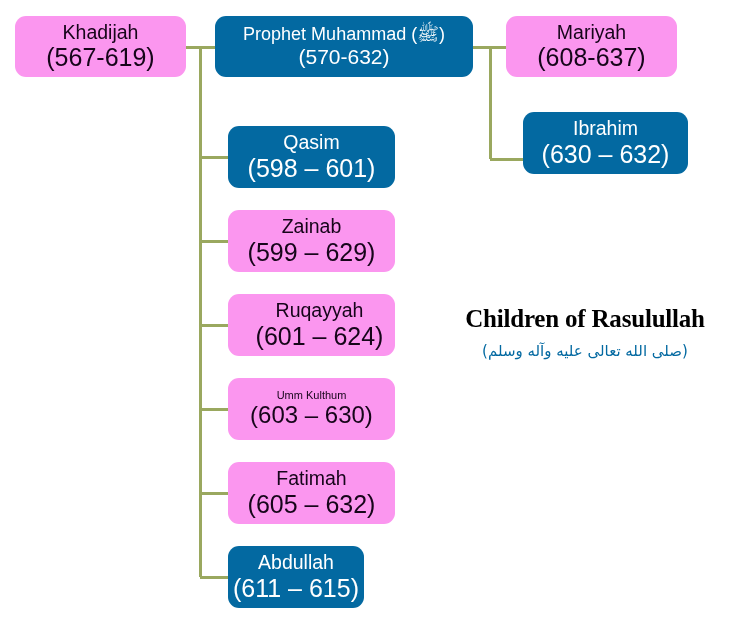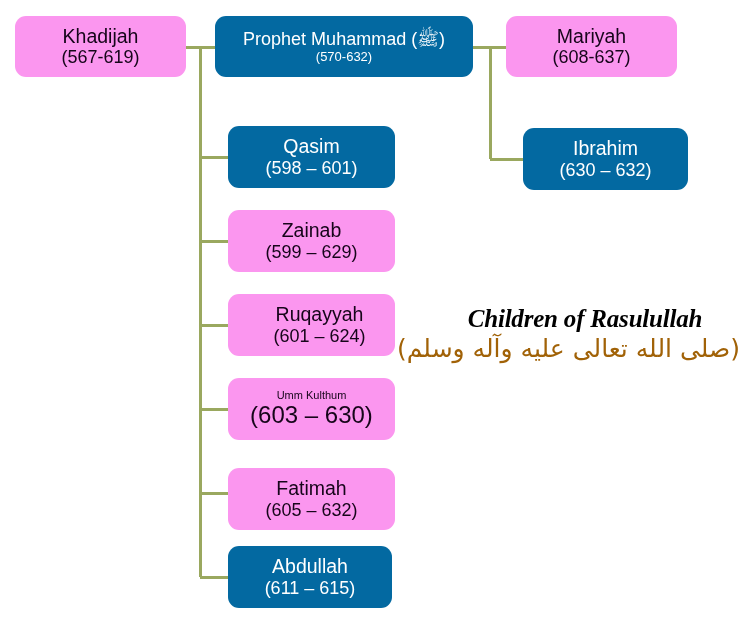--- a/index.html
+++ b/index.html
@@ -47,48 +47,47 @@
   }
   .node.pink {
     background: #fb96ef;
     color: #16051a;
   }
   .node.blue {
     background: #0369a1;
     color: #ffffff;
   }
   .node.sz-lg .nm { font-size: 19.5px; }
-  .node.sz-lg .yr { font-size: 18px; }
+  .node.sz-lg .yr { font-size: 25px; }
   .node.sz-md .nm { font-size: 18px; }
-  .node.sz-md .yr { font-size: 13px; }
+  .node.sz-md .yr { font-size: 21px; }
   .node.sz-sm .nm { font-size: 11px; }
   .node.sz-sm .yr { font-size: 24px; }
 
   #title-block {
     position: absolute;
     left: 430px;
     top: 305px;
     width: 310px;
     text-align: center;
   }
   #title-main {
     font-family: "Liberation Serif", serif;
     font-weight: bold;
     font-size: 25px;
     color: #000000;
     letter-spacing: -0.2px;
     white-space: nowrap;
-    font-style: italic;
   }
   #title-arabic {
     font-family: "DejaVu Sans", sans-serif;
-    font-size: 25px;
-    color: #a16207;
+    font-size: 15px;
+    color: #0369a1;
     direction: rtl;
-    margin-top: 1px;
+    margin-top: 9px;
     white-space: nowrap;
   }
 </style>
 </head>
 <body>
 
 <div id="diagram">
 
   <svg class="conn-layer" width="746" height="622" viewBox="0 0 746 622" xmlns="http://www.w3.org/2000/svg">
     <g stroke="#9aa85f" stroke-width="3" fill="none" shape-rendering="crispEdges">
@@ -117,45 +116,45 @@
         <span class="yr">(567-619)</span>
       </div>
       <div class="node blue sz-md" style="left: 215px; top: 16px; width: 258px; height: 61px;">
         <span class="nm">Prophet Muhammad (ﷺ)</span>
         <span class="yr">(570-632)</span>
       </div>
       <div class="node pink sz-lg" style="left: 506px; top: 16px; width: 171px; height: 61px;">
         <span class="nm">Mariyah</span>
         <span class="yr">(608-637)</span>
       </div>
-      <div class="node blue sz-lg" style="left: 523px; top: 128px; width: 165px; height: 62px;">
+      <div class="node blue sz-lg" style="left: 523px; top: 112px; width: 165px; height: 62px;">
         <span class="nm">Ibrahim</span>
         <span class="yr">(630 – 632)</span>
       </div>
       <div class="node blue sz-lg" style="left: 228px; top: 126px; width: 167px; height: 62px;">
         <span class="nm">Qasim</span>
         <span class="yr">(598 – 601)</span>
       </div>
       <div class="node pink sz-lg" style="left: 228px; top: 210px; width: 167px; height: 62px;">
         <span class="nm">Zainab</span>
         <span class="yr">(599 – 629)</span>
       </div>
       <div class="node pink sz-lg" style="left: 228px; top: 294px; width: 167px; height: 62px; padding-left: 16px;">
         <span class="nm">Ruqayyah</span>
         <span class="yr">(601 – 624)</span>
       </div>
       <div class="node pink sz-sm" style="left: 228px; top: 378px; width: 167px; height: 62px;">
         <span class="nm">Umm Kulthum</span>
         <span class="yr">(603 – 630)</span>
       </div>
-      <div class="node pink sz-lg" style="left: 228px; top: 462px; width: 167px; height: 62px; margin-top: 6px;">
+      <div class="node pink sz-lg" style="left: 228px; top: 462px; width: 167px; height: 62px;">
         <span class="nm">Fatimah</span>
         <span class="yr">(605 – 632)</span>
       </div>
-      <div class="node blue sz-lg" style="left: 228px; top: 546px; width: 164px; height: 62px;">
+      <div class="node blue sz-lg" style="left: 228px; top: 546px; width: 136px; height: 62px;">
         <span class="nm">Abdullah</span>
         <span class="yr">(611 – 615)</span>
       </div>
     </div>
 
   <div id="title-block">
     <div id="title-main">Children of Rasulullah</div>
     <div id="title-arabic">(صلى الله تعالى عليه وآله وسلم)</div>
   </div>
 

